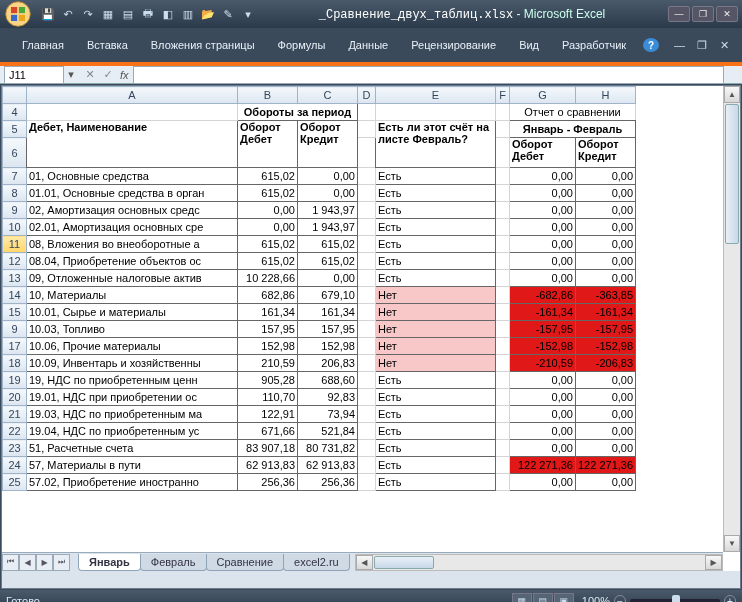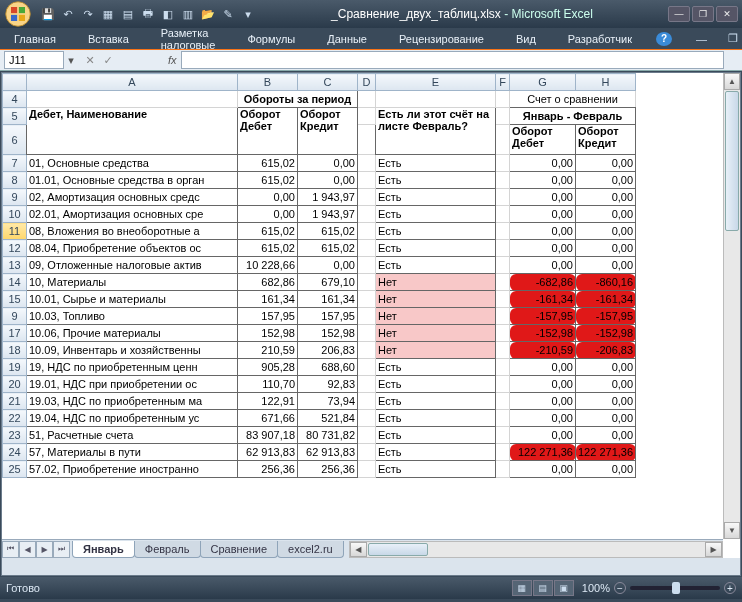--- a/index.html
+++ b/index.html
@@ -4,63 +4,63 @@
 <style>
 * { box-sizing: border-box; margin: 0; padding: 0; font-family: Tahoma, Arial, sans-serif; }
 body { width: 742px; height: 602px; background: #3a4a5a; overflow: hidden; user-select: none; }
 
 .titlebar { height: 28px; background: linear-gradient(#4a5a6a,#2a3a4a); display: flex; align-items: center; color: #cfe; font-size: 11px; }
 .office-btn { width: 36px; height: 28px; display: flex; align-items: center; justify-content: center; }
 .office-btn svg { width: 28px; height: 28px; }
 .qat { display: flex; gap: 4px; margin-left: 4px; }
 .qat span { width: 16px; height: 16px; display: flex; align-items: center; justify-content: center; color: #cde; font-size: 11px; }
 .title-text { flex: 1; text-align: center; font-size: 12px; }
-.title-text .fn { color: #fff; }
+.title-text .fn { color: #fff; font-family: Liberation Mono, monospace; }
 .win-ctrl { display: flex; gap: 2px; margin-right: 4px; }
 .win-ctrl span { width: 22px; height: 16px; background: #556; border: 1px solid #778; border-radius: 2px; display: flex; align-items: center; justify-content: center; color: #eee; font-size: 9px; }
 
-.ribbon-tabs { height: 21px; background: #3a4a5a; display: flex; align-items: center; padding: 0 6px; gap: 16px; }
+.ribbon-tabs { height: 34px; background: #3a4a5a; display: flex; align-items: center; padding: 0 14px; gap: 7px; }
 .ribbon-tabs span { color: #e8f0f8; font-size: 11px; padding: 3px 8px; cursor: pointer; }
 .ribbon-tabs .help { margin-left: auto; width:14px; height:14px; border-radius:50%; background:#3a8bd8; color:#fff; display:flex; align-items:center; justify-content:center; font-weight:bold; font-size:10px;}
 .ribbon-tabs .wctrl { width:16px; color:#cde; text-align:center; }
 
-.formula-row { height: 22px; background: #e6edf4; border-top: 1px solid #f97316; border-bottom: 1px solid #8aa; display: flex; align-items: center; font-size: 11px; }
+.formula-row { height: 22px; background: #e6edf4; border-top: 4px solid #f97316; border-bottom: 1px solid #8aa; display: flex; align-items: center; font-size: 11px; }
 .namebox { width: 60px; height: 18px; background: #fff; border: 1px solid #9ab; margin-left: 4px; padding: 0 4px; display: flex; align-items: center; }
 .nb-dd { width: 14px; color: #555; text-align: center; }
 .fx-btns { display: flex; gap: 2px; margin: 0 4px; }
 .fx-btns span { width: 16px; color: #888; text-align: center; }
-.fx-label { font-style: italic; color: #555; margin-right: 4px; margin-left: 48px; }
+.fx-label { font-style: italic; color: #555; margin-right: 4px; }
 .formula-input { flex: 1; height: 18px; background: #fff; border: 1px solid #9ab; margin-right: 18px; }
 
 .sheet-area { position: relative; height: 504px; background: #fff; border: 1px solid #6b7b8b; margin: 1px; overflow: hidden; }
 .grid { position: absolute; inset: 0 17px 36px 0; overflow: hidden; }
 
 table { border-collapse: collapse; font-size: 11px; table-layout: fixed; }
 .colhdr th, .rowhdr { background: linear-gradient(#f4f8fc,#dce6f0); border: 1px solid #9fb4c9; color: #33475b; font-weight: normal; text-align: center; height: 17px; }
 .colhdr th.corner { width: 24px; }
 .rowhdr { width: 24px; font-size: 11px; }
 .rowhdr.sel { background: linear-gradient(#ffe9a8,#ffd76a); }
 td { border: 1px solid #d4d4d4; height: 17px; padding: 0 2px; overflow: hidden; white-space: nowrap; background: #fff; }
 td.r { text-align: right; }
 td.b { font-weight: bold; }
 td.bd { border: 1px solid #666; }
 td.bd-b { border-bottom: 1px solid #666; }
 td.pink { background: #f8c8c8; }
-td.red { background: #e01818; color: #000; border-radius: 6px; }
+td.red { background: #e01818; color: #000; }
 td.clip { text-overflow: clip; }
 
 .vscroll { position: absolute; right: 0; top: 0; bottom: 36px; width: 17px; background: #e8e8e8; border-left: 1px solid #bbb; }
 .vscroll .btn { height: 17px; background: linear-gradient(#f8f8f8,#d8d8d8); border: 1px solid #aaa; color:#555; font-size:8px; display:flex; align-items:center; justify-content:center; }
 .vscroll .thumb { position: absolute; top: 18px; left: 1px; right: 1px; height: 140px; background: linear-gradient(90deg,#e8f0f8,#c8d8e8); border: 1px solid #8aa; border-radius: 2px; }
 .vscroll .btn.dn { position: absolute; bottom: 0; left:0; right:0; }
 
 .tab-row { position: absolute; bottom: 17px; left: 0; right: 17px; height: 19px; background: #dbe4ed; display: flex; align-items: center; font-size: 11px; border-top: 1px solid #9ab; }
 .tab-nav { display: flex; }
 .tab-nav span { width: 17px; height: 17px; border: 1px solid #9ab; background: #e8eef4; color:#556; display:flex; align-items:center; justify-content:center; font-size:8px; }
-.tabs { display: flex; margin-left: 2px; }
+.tabs { display: flex; margin-left: 8px; }
 .tabs span { padding: 2px 10px; background: #d0dae4; border: 1px solid #8fa4b9; border-top: none; border-radius: 0 0 4px 4px; margin-right: -1px; color: #334; }
 .tabs span.active { background: #fff; font-weight: bold; }
 .hscroll-track { flex:1; height:17px; background:#e8e8e8; border:1px solid #bbb; margin-left:6px; position:relative; }
 .hscroll-track .btn { position:absolute; width:17px; height:15px; background:linear-gradient(#f8f8f8,#d8d8d8); border:1px solid #aaa; top:0; font-size:8px; color:#555; display:flex;align-items:center;justify-content:center;}
 .hscroll-track .btn.l { left:0; } .hscroll-track .btn.r { right:0; }
 .hscroll-track .thumb { position:absolute; left:18px; top:1px; bottom:1px; width:60px; background:linear-gradient(#e8f0f8,#c8d8e8); border:1px solid #8aa; border-radius:2px; }
 
 .hscroll-bottom { position:absolute; bottom:0; left:0; right:0; height:17px; background:#dbe4ed; }
 
 .statusbar { height: 22px; background: linear-gradient(#4a5a6a,#2a3a4a); display: flex; align-items: center; color: #dce8f4; font-size: 11px; padding: 0 6px; }
@@ -105,21 +105,21 @@
   <div class="win-ctrl">
     <span>—</span>
     <span>❐</span>
     <span>✕</span>
   </div>
 </div>
 
 <div class="ribbon-tabs">
   <span>Главная</span>
   <span>Вставка</span>
-  <span>Разметка налоговые</span>
+  <span>Вложения страницы</span>
   <span>Формулы</span>
   <span>Данные</span>
   <span>Рецензирование</span>
   <span>Вид</span>
   <span>Разработчик</span>
   <span class="help">?</span>
   <span class="wctrl">—</span>
   <span class="wctrl">❐</span>
   <span class="wctrl">✕</span>
 </div>
@@ -150,21 +150,21 @@
             <th style="width:66px">G</th>
             <th style="width:59px">H</th>
           </tr>
           <tr>
             <td class="rowhdr">4</td>
             <td></td>
             <td colspan="2" class="b bd" style="text-align:center">Обороты за период</td>
             <td></td>
             <td></td>
             <td></td>
-            <td colspan="2" class="bd-b" style="text-align:center">Счет о сравнении</td>
+            <td colspan="2" class="bd-b" style="text-align:center">Отчет о сравнении</td>
           </tr>
           <tr>
             <td class="rowhdr">5</td>
             <td rowspan="2" class="b bd" style="vertical-align:top">Дебет, Наименование</td>
             <td rowspan="2" class="b bd" style="vertical-align:top;white-space:normal">Оборот Дебет</td>
             <td rowspan="2" class="b bd" style="vertical-align:top;white-space:normal">Оборот Кредит</td>
             <td></td>
             <td rowspan="2" class="b bd" style="vertical-align:top;white-space:normal">Есть ли этот счёт на листе Февраль?</td>
             <td></td>
             <td colspan="2" class="b bd" style="text-align:center">Январь - Февраль</td>
@@ -255,21 +255,21 @@
           </tr>
           <tr>
             <td class="rowhdr">14</td>
             <td class="bd clip">10, Материалы</td>
             <td class="r bd">682,86</td>
             <td class="r bd">679,10</td>
             <td></td>
             <td class="bd pink">Нет</td>
             <td></td>
             <td class="r bd red">-682,86</td>
-            <td class="r bd red">-860,16</td>
+            <td class="r bd red">-363,85</td>
           </tr>
           <tr>
             <td class="rowhdr">15</td>
             <td class="bd clip">10.01, Сырье и материалы</td>
             <td class="r bd">161,34</td>
             <td class="r bd">161,34</td>
             <td></td>
             <td class="bd pink">Нет</td>
             <td></td>
             <td class="r bd red">-161,34</td>

